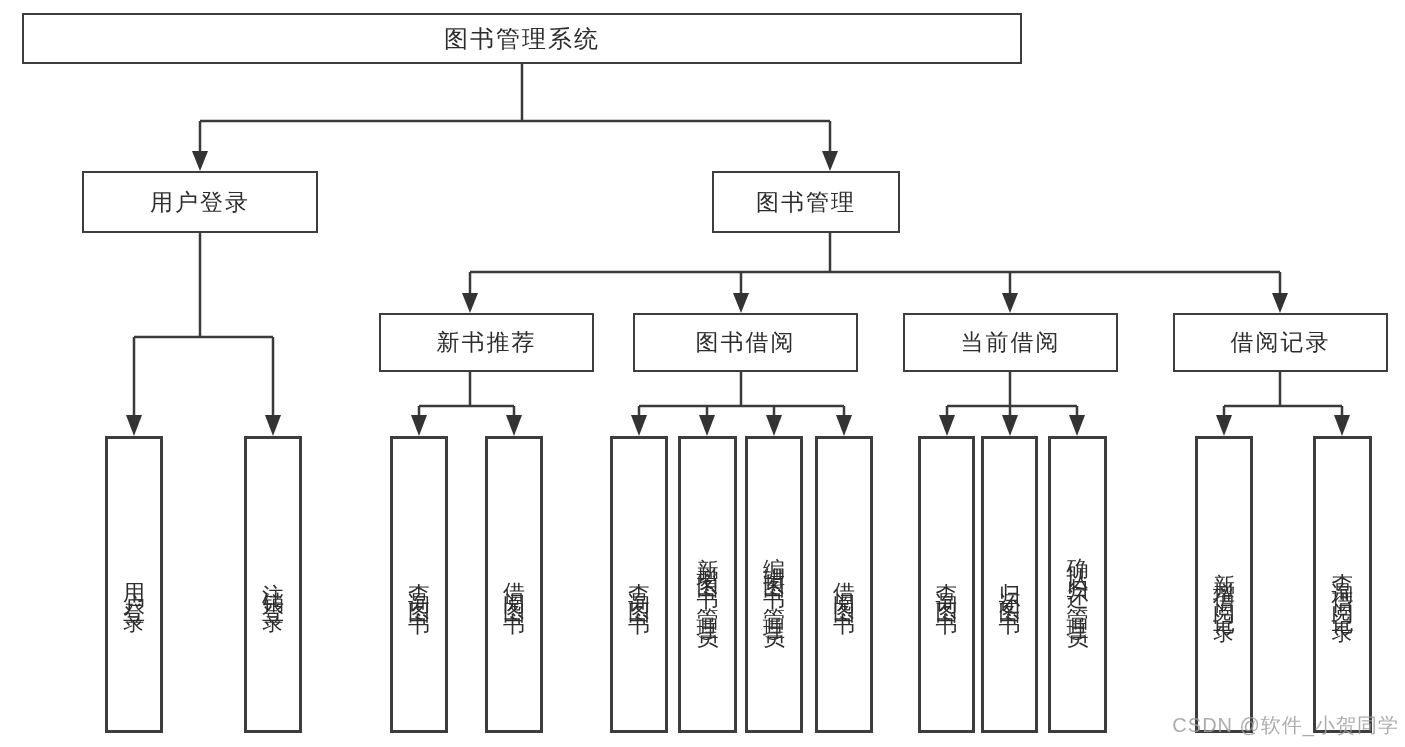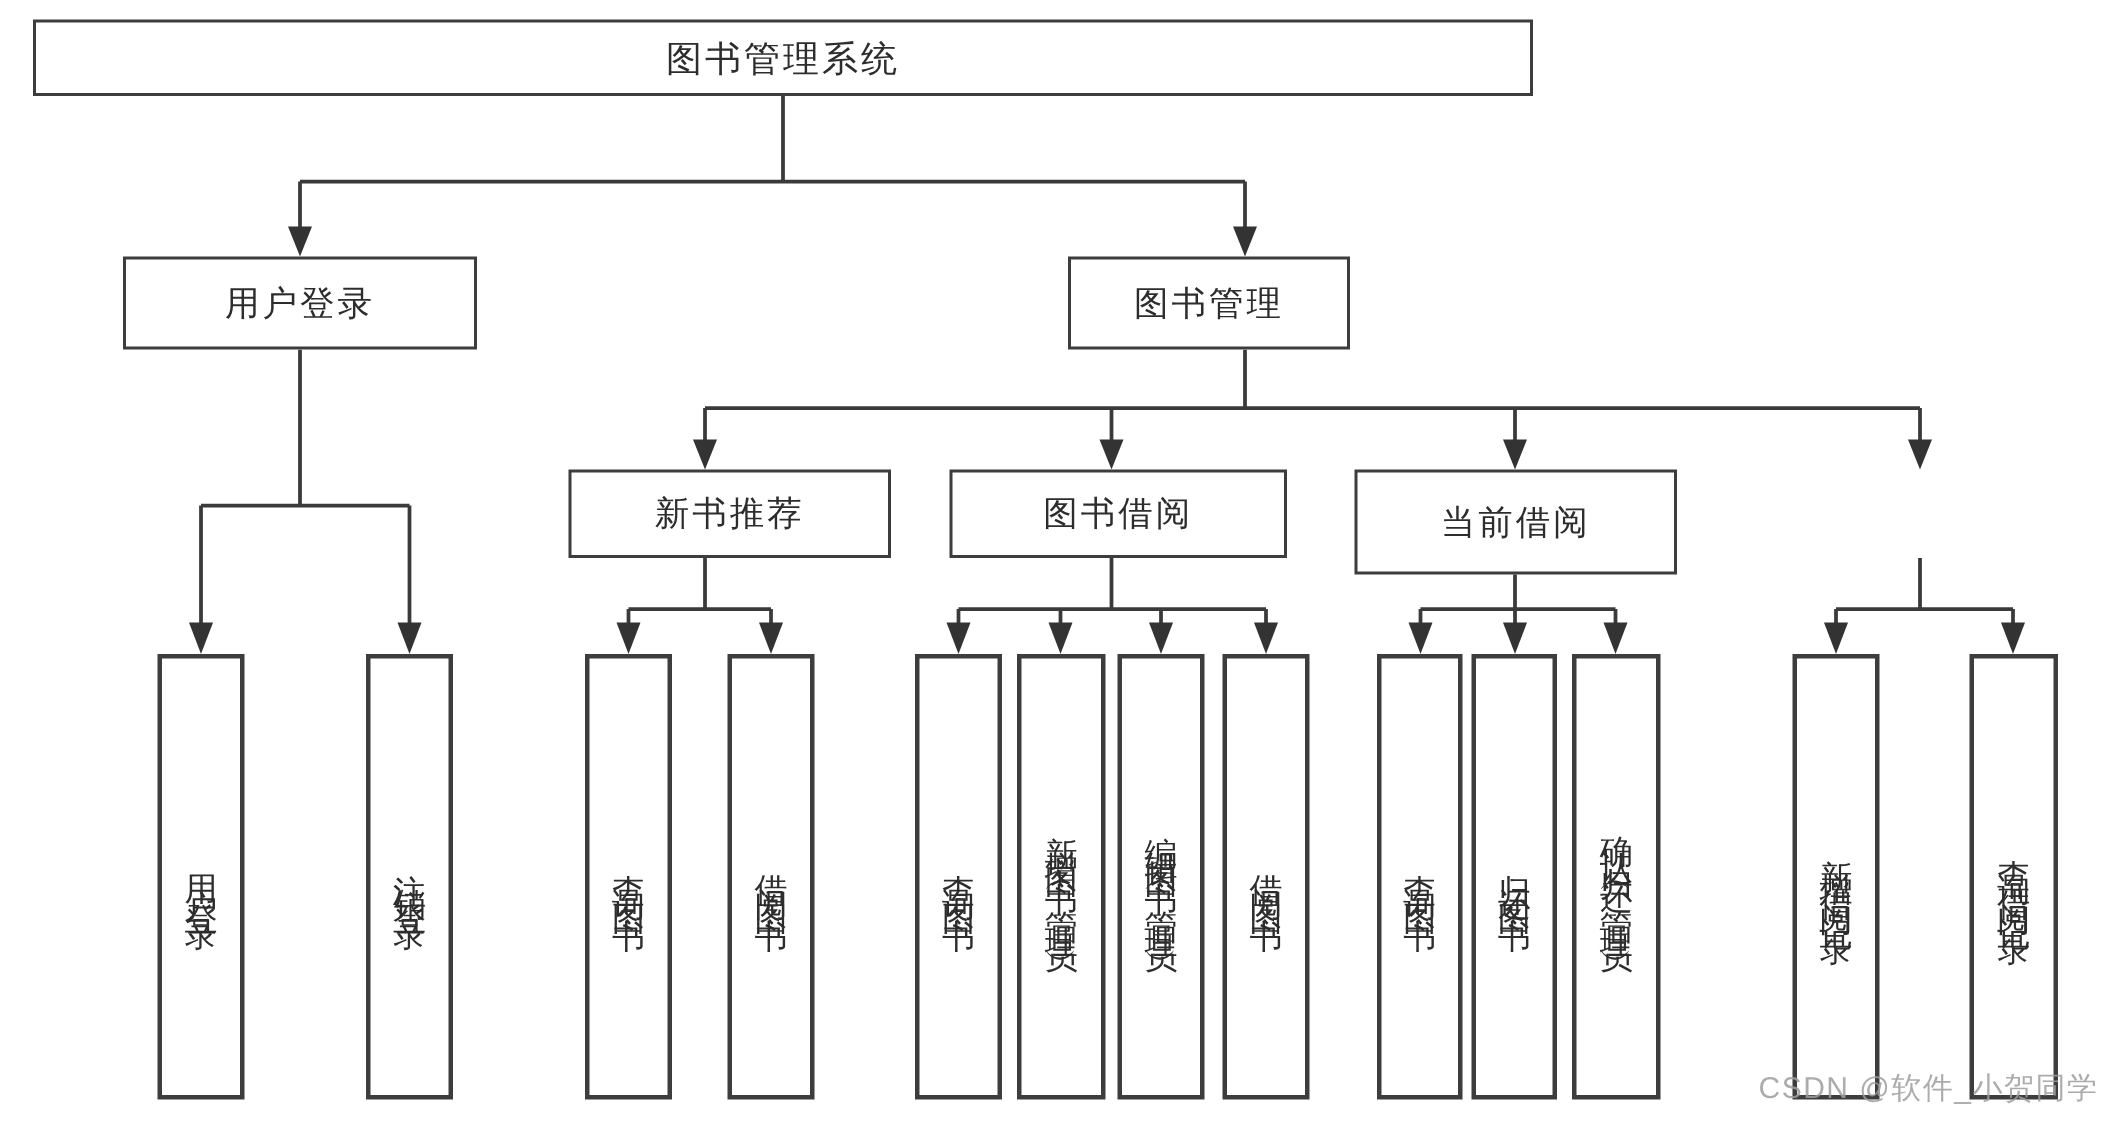--- a/index.html
+++ b/index.html
@@ -94,21 +94,22 @@
     </g>
   </svg>
 
   <div class="box" style="left:22px; top:13px; width:1000px; height:51px; font-size:24px;">图书管理系统</div>
 
   <div class="box" style="left:82px; top:171px; width:236px; height:62px;">用户登录</div>
   <div class="box" style="left:712px; top:171px; width:188px; height:62px;">图书管理</div>
 
   <div class="box" style="left:363px; top:313px; width:215px; height:59px;margin-left:16px;">新书推荐</div>
   <div class="box" style="left:633px; top:313px; width:225px; height:59px;">图书借阅</div>
-  <div class="box" style="left:903px; top:313px; width:215px; height:70px;">当前借阅</div>
+  <div class="box" style="left:903px; top:313px; width:215px; height:59px;">当前借阅</div>
+  <div class="box" style="left:1173px; top:313px; width:215px; height:59px;">借阅记录</div>
 
   <div class="box leaf" style="left:105px; top:436px; width:58px; height:297px;">用户登录</div>
   <div class="box leaf" style="left:244px; top:436px; width:58px; height:297px;">注销登录</div>
 
   <div class="box leaf" style="left:390px; top:436px; width:58px; height:297px;">查询图书</div>
   <div class="box leaf" style="left:485px; top:436px; width:58px; height:297px;">借阅图书</div>
 
   <div class="box leaf" style="left:610px; top:436px; width:58px; height:297px;">查询图书</div>
   <div class="box leaf" style="left:678px; top:436px; width:59px; height:297px;">新增图书（管理员）</div>
   <div class="box leaf" style="left:745px; top:436px; width:58px; height:297px;">编辑图书（管理员）</div>

